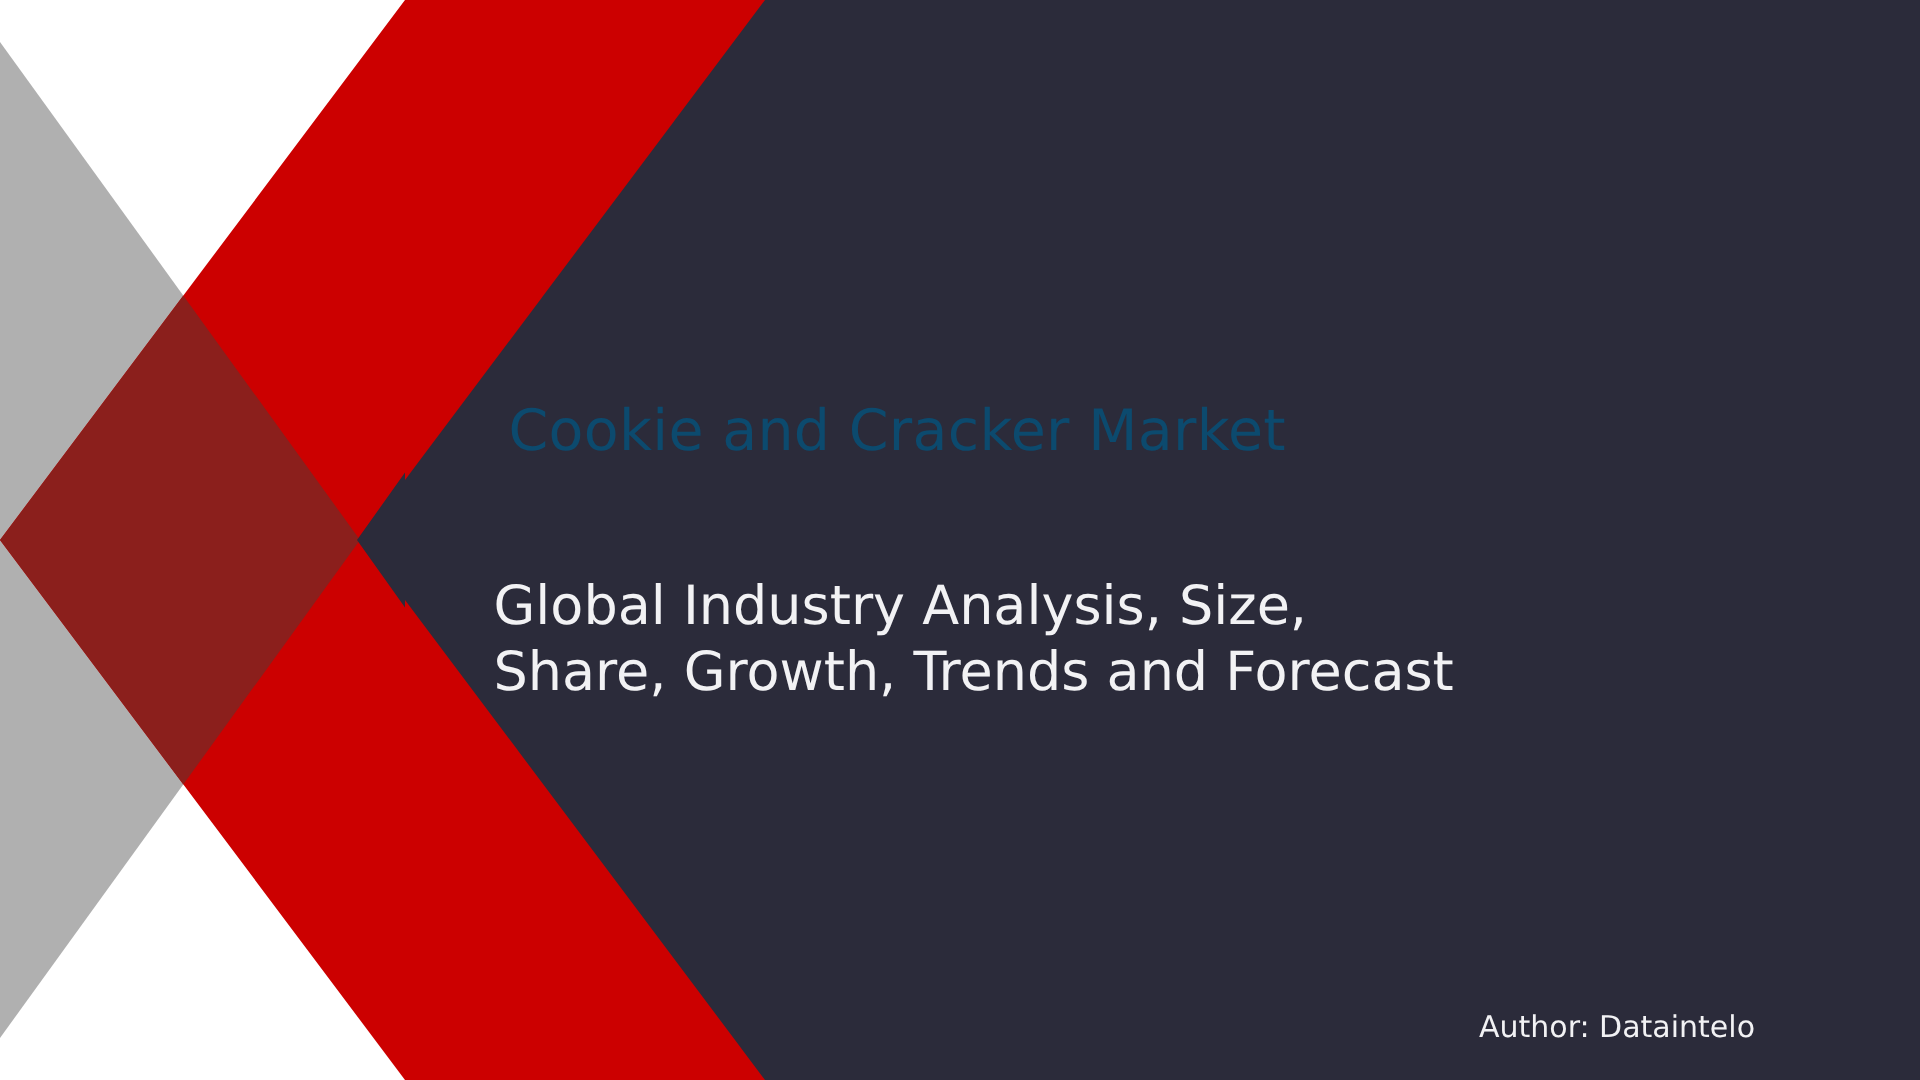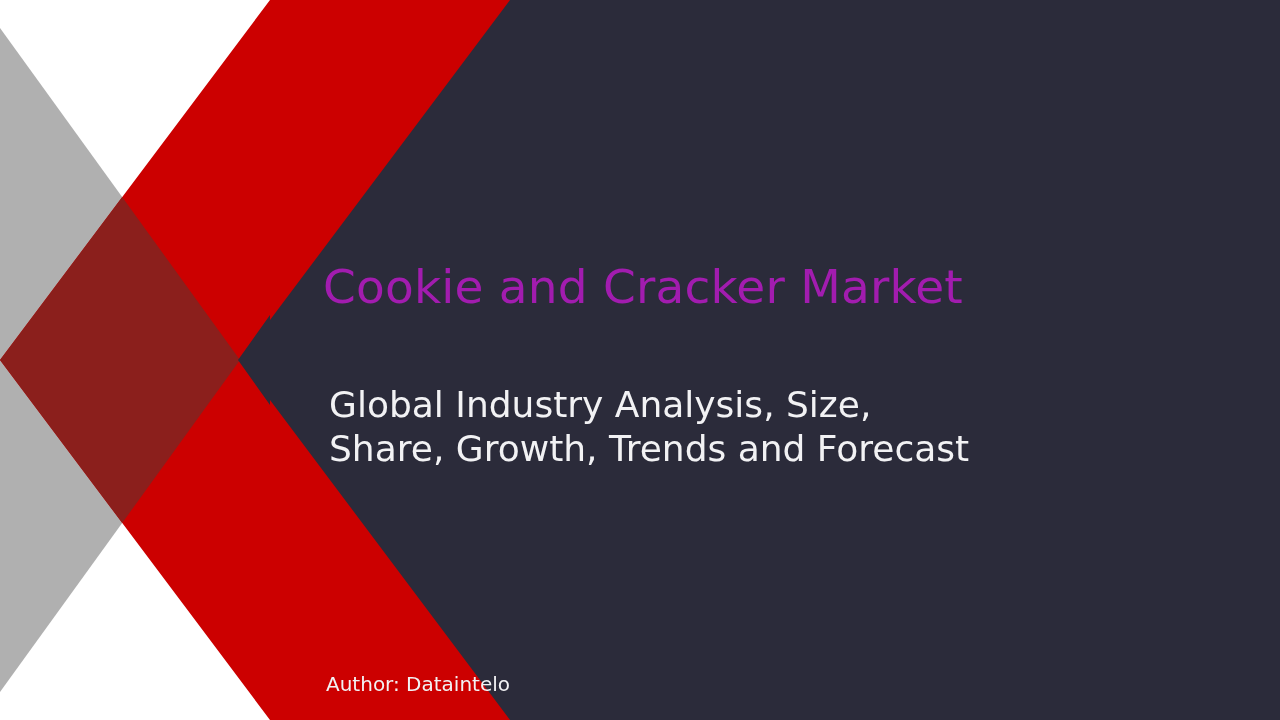--- a/index.html
+++ b/index.html
@@ -28,49 +28,49 @@
   }
   #content-layer {
     position: absolute;
     left: 0;
     top: 0;
     width: 1280px;
     height: 720px;
   }
   .slide-title {
     position: absolute;
-    left: 323px;
+    left: 339px;
     top: 262px;
     width: 830px;
     margin: 0;
-    font-size: 47px;
+    font-size: 38px;
     font-weight: 400;
     line-height: 50px;
     letter-spacing: 0.2px;
-    color: #a21caf;
+    color: #0c4a6e;
     white-space: nowrap;
   }
   .slide-subtitle {
     position: absolute;
     left: 329px;
     top: 383px;
     width: 660px;
     margin: 0;
     font-size: 36px;
     font-weight: 400;
     line-height: 44px;
     color: #f2f2f4;
   }
   .slide-author {
     position: absolute;
-    left: 326px;
+    left: 345px;
     top: 671px;
     width: 825px;
     margin: 0;
-    text-align: left;
+    text-align: right;
     font-size: 20px;
     font-weight: 400;
     line-height: 26px;
     color: #f2f2f4;
   }
 </style>
 </head>
 <body>
 
 <div id="slide">

